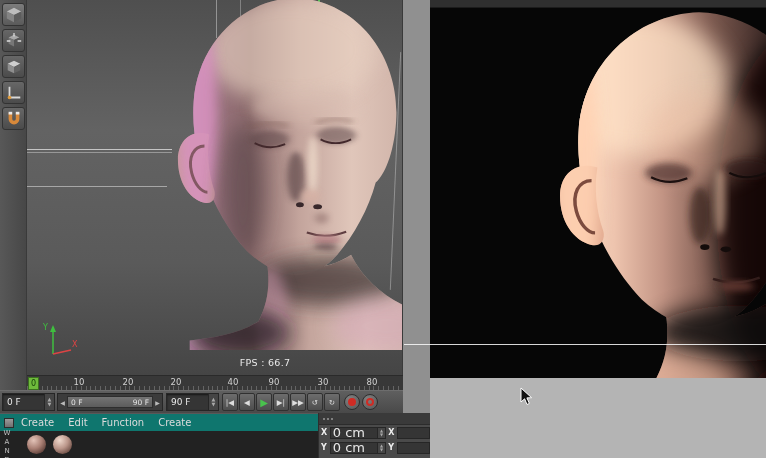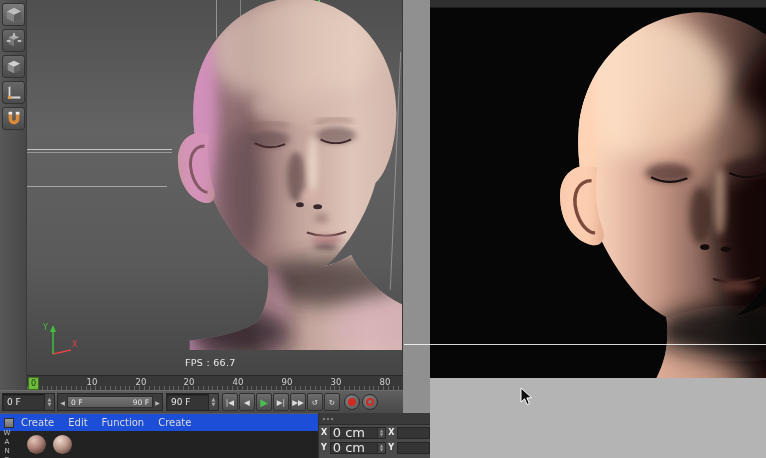--- a/index.html
+++ b/index.html
@@ -13,32 +13,32 @@
   .toolbar { position:absolute; left:0; top:0; width:27px; height:390px;
              background:linear-gradient(90deg,#585858,#474747); border-right:1px solid #3a3a3a; }
   .tbtn { position:absolute; left:2px; width:23px; height:23px; border:1px solid #333; border-radius:3px;
           background:linear-gradient(#676767,#4b4b4b); display:flex; align-items:center; justify-content:center; }
   .tbtn.active { background:linear-gradient(#7c7c7c,#5a5a5a); }
 
   .viewport { position:absolute; left:27px; top:0; width:376px; height:375px; overflow:hidden;
               background:linear-gradient(180deg,#4f4f4f 0%,#636363 35%,#5a5a5a 70%,#454545 100%);
               border-right:1px solid #3a3a3a; }
   .vline, .hline { position:absolute; background:rgba(240,240,240,.7); }
-  .fps { position:absolute; left:158px; top:357px; width:160px; text-align:left;
+  .fps { position:absolute; left:158px; top:357px; width:160px; text-align:center;
          font-size:9.5px; color:#e9e9e9; letter-spacing:.3px; }
   .head-vp { position:absolute; left:145px; top:-6px; width:246px; height:356px; }
   .gizmo { position:absolute; left:12px; top:320px; }
   .gap-col { position:absolute; left:403px; top:0; width:27px; height:413px; background:#909090; }
 
   
   .ruler { position:absolute; left:27px; top:375px; width:376px; height:15px; background:#383838;
            border-top:1px solid #2a2a2a;
            background-image:repeating-linear-gradient(to right, rgba(255,255,255,.22) 0 1px, transparent 1px 4.88px);
            background-size:100% 4px; background-position:0 100%; background-repeat:no-repeat; background-color:#383838; }
-  .tick { position:absolute; top:1px; width:20px; text-align:center; font-size:8.5px; color:#d2d2d2;margin-left:13px; }
+  .tick { position:absolute; top:1px; width:20px; text-align:center; font-size:8.5px; color:#d2d2d2; }
   .marker { position:absolute; left:1px; top:1px; width:11px; height:13px; background:#6fba3c; border:1px solid #3c7020;
             font-size:8px; color:#123c07; text-align:center; line-height:11px; }
 
   
   .transport { position:absolute; left:0; top:390px; width:403px; height:23px;
                background:linear-gradient(#5f5f5f,#494949); border-top:1px solid #6d6d6d; }
   .fld { position:absolute; top:2px; height:18px; background:#353535; border:1px solid #262626;
          box-shadow:inset 0 1px 2px rgba(0,0,0,.6); display:flex; align-items:center; color:#e8e8e8; font-size:9px; }
   .fld .val { flex:1; padding-left:4px; }
   .stp { width:10px; height:100%; border-left:1px solid #262626; display:flex; flex-direction:column;
@@ -52,21 +52,21 @@
   .pbtn { position:absolute; top:2px; width:16px; height:18px; border:1px solid #303030; border-radius:2px;
           background:linear-gradient(#6d6d6d,#4d4d4d); display:flex; align-items:center; justify-content:center;
           font-size:7.5px; color:#ddd; }
   .pbtn.play { color:#49c24d; font-size:10px; }
   .rec { position:absolute; top:3px; width:16px; height:16px; border-radius:50%; border:1px solid #2e2e2e;
          background:radial-gradient(circle at 35% 30%,#828282,#555); display:flex; align-items:center; justify-content:center; }
   .rec .dot { width:8px; height:8px; border-radius:50%; background:#cf2b24; }
   .rec .ring { width:8px; height:8px; border-radius:50%; border:2px solid #cf2b24; }
 
   
-  .menubar { position:absolute; left:0; top:413px; width:318px; height:18px; background:#1d4ed8;
+  .menubar { position:absolute; left:0; top:413px; width:318px; height:18px; background:#0f766e;
              border-top:1px solid #595959; display:flex; align-items:center; padding-left:4px; }
   .menu-ic { width:10px; height:10px; margin-right:7px;
              background:linear-gradient(#9b9b9b,#6f6f6f); border:1px solid #2c2c2c; }
   .mitem { font-size:10px; color:#dcdcdc; margin-right:14px; }
   .matarea { position:absolute; left:0; top:431px; width:318px; height:27px; background:#222; }
   .sphere { position:absolute; top:4px; width:19px; height:19px; border-radius:50%; }
   .sph1 { left:27px; background:radial-gradient(circle at 35% 28%, #e3c3b8 0%, #a97f74 45%, #5e4039 80%, #3a2723 100%); }
   .sph2 { left:53px; background:radial-gradient(circle at 35% 28%, #efd9cd 0%, #bb968a 45%, #6e4f46 80%, #44302a 100%); }
   .watermark { position:absolute; left:0px; top:429px; width:11px; height:29px;
                writing-mode:vertical-rl; text-orientation:upright; font-size:7px; color:#c0c0c0;
@@ -215,21 +215,21 @@
       <div class="fps">FPS : 66.7</div>
     </div>
 
     <div class="gap-col"></div>
 
     <div class="ruler">
       <div class="marker">0</div>
       <span class="tick" style="left:42px">10</span>
       <span class="tick" style="left:91px">20</span>
       <span class="tick" style="left:139px">20</span>
-      <span class="tick" style="left:188px">40</span>
+      <span class="tick" style="left:196px">40</span>
       <span class="tick" style="left:237px">90</span>
       <span class="tick" style="left:286px">30</span>
       <span class="tick" style="left:335px">80</span>
     </div>
 
     <div class="transport">
       <div class="fld" style="left:2px;width:53px">
         <span class="val">0 F</span>
         <span class="stp">
           <span>▲</span>

